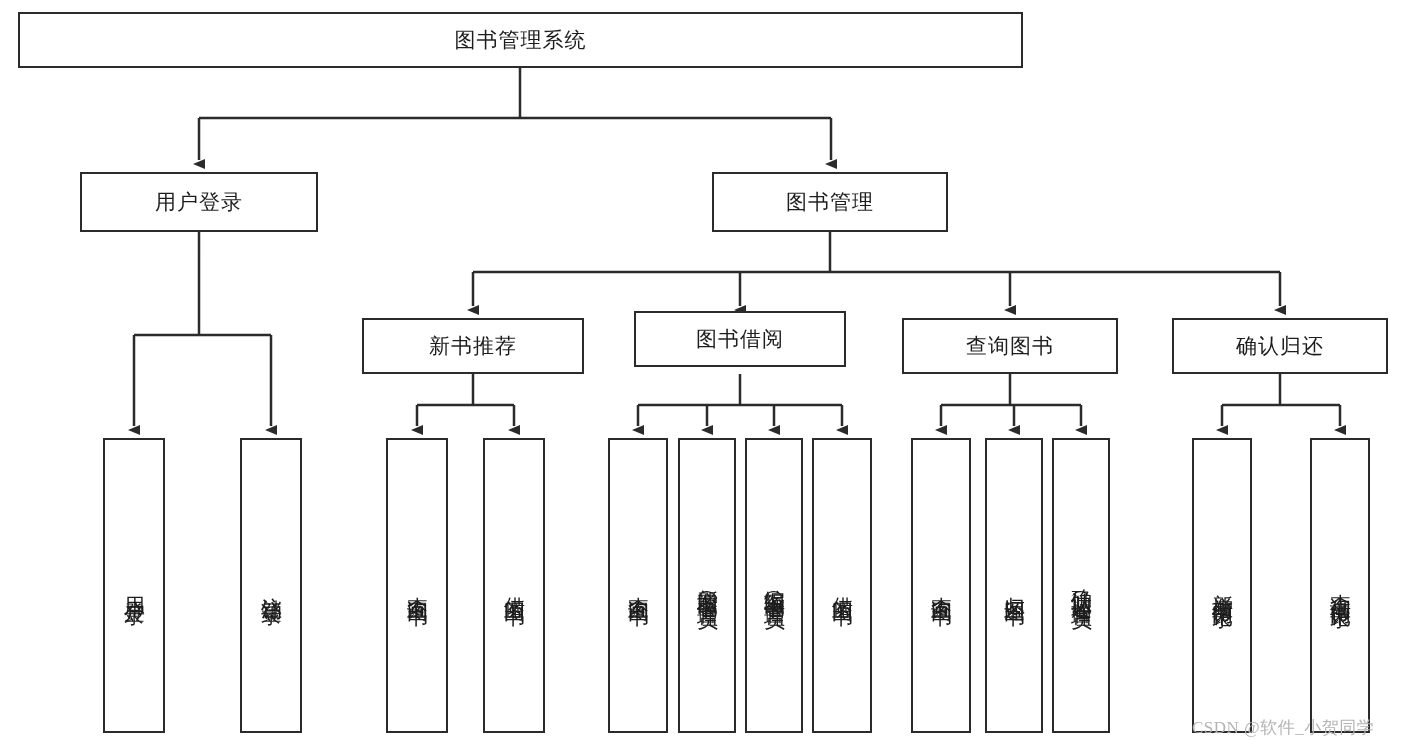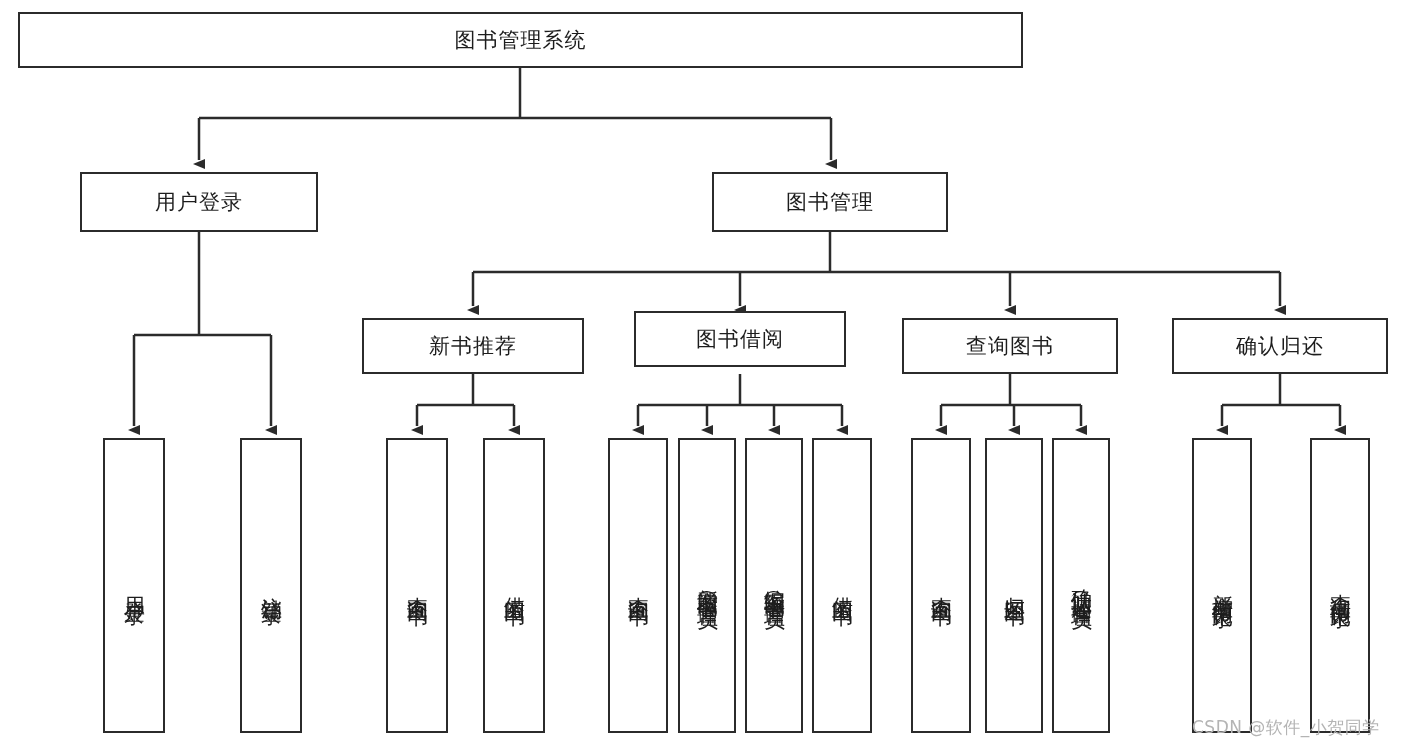--- a/index.html
+++ b/index.html
@@ -60,20 +60,21 @@
   .node-label {
     display: block;
     text-align: center;
   }
   .watermark {
     position: absolute;
     font-size: 17px;
     color: #b4b4b4;
     white-space: nowrap;
     letter-spacing: 0.5px;
+    font-family: Liberation Serif, serif;
   }
 </style>
 </head>
 <body>
 
 <div id="canvas">
 
   <svg id="wires" viewBox="0 0 1405 747" xmlns="http://www.w3.org/2000/svg">
     <defs>
       <marker id="arrow" markerWidth="10" markerHeight="12" refX="1" refY="6" orient="auto" markerUnits="userSpaceOnUse">

